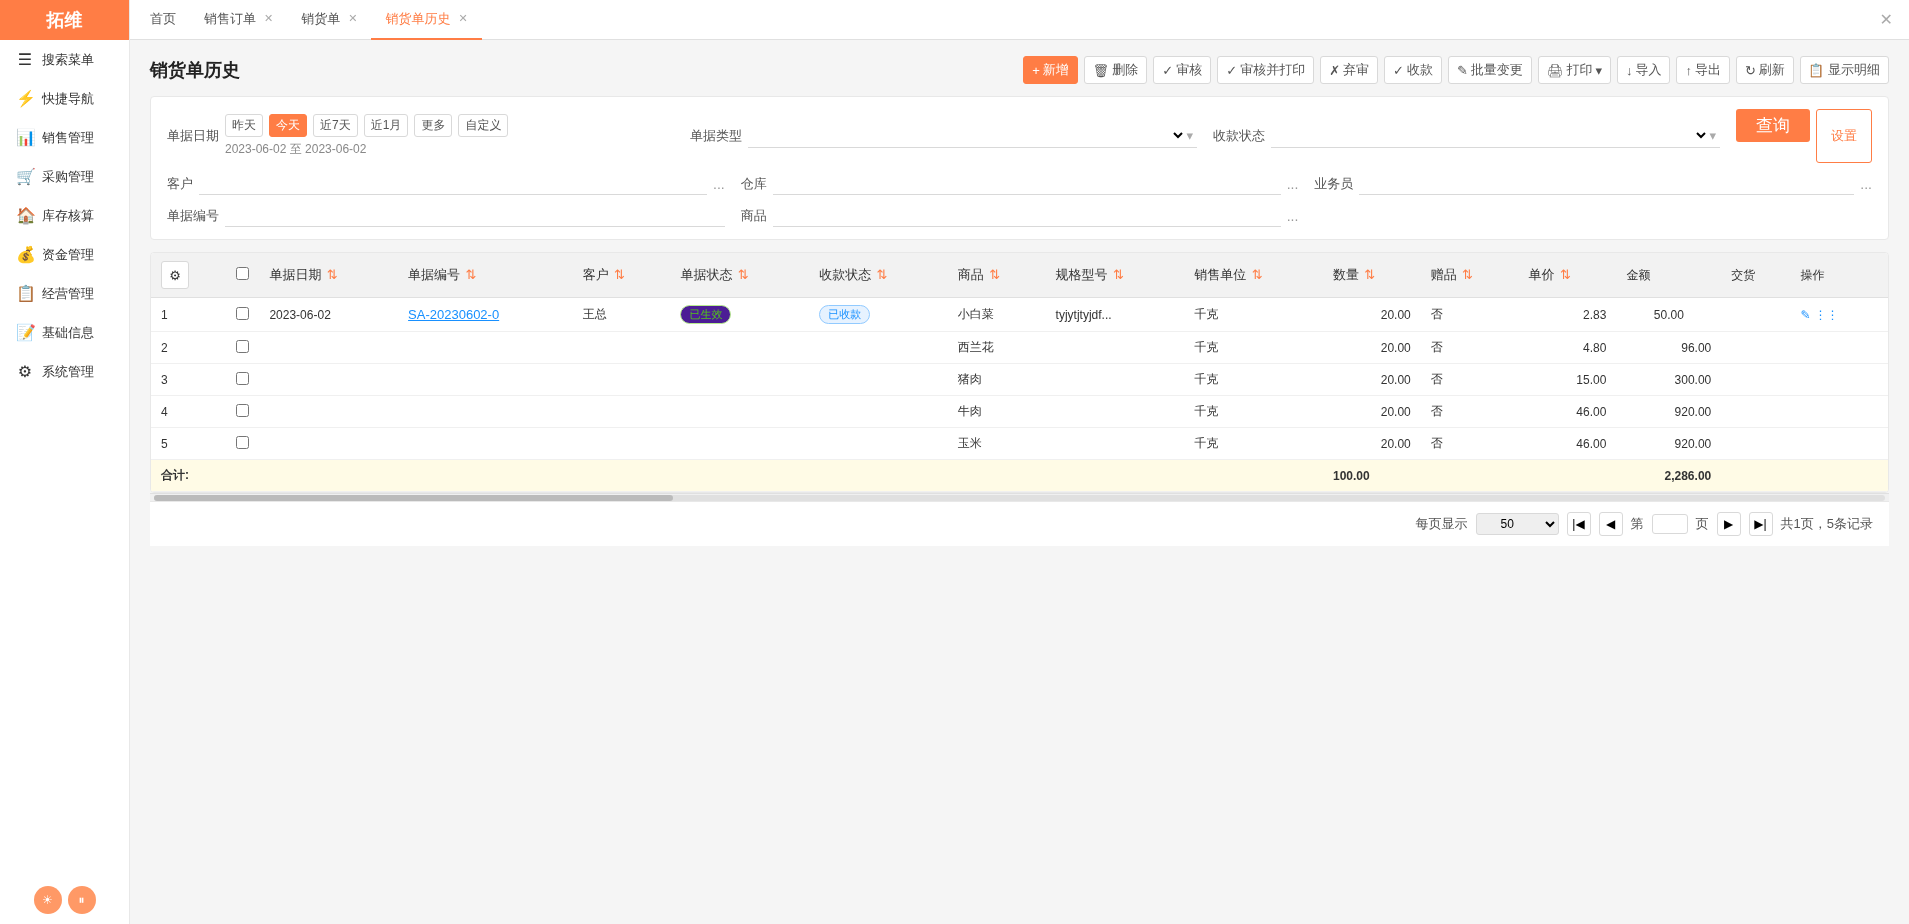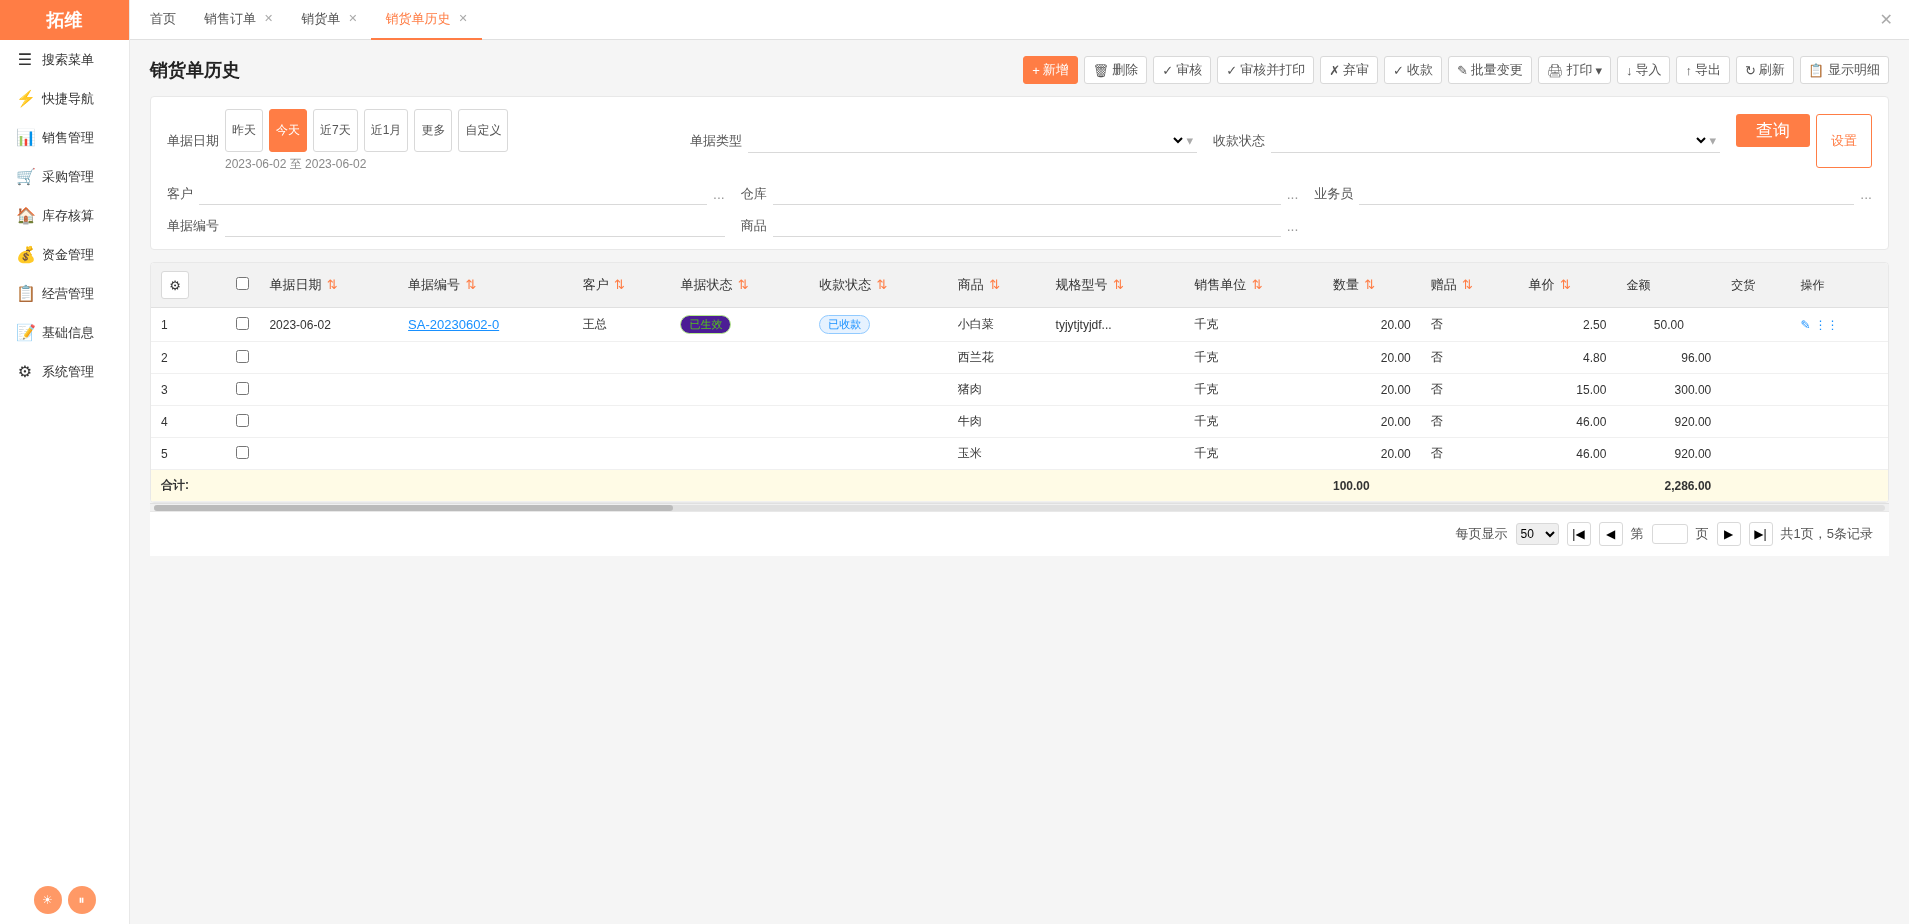--- a/index.html
+++ b/index.html
@@ -164,21 +164,21 @@
       outline: none;
       font-size: 13px;
       background: transparent;
     }
     .date-quick-btns {
       display: flex;
       gap: 6px;
       align-items: center;
     }
     .date-quick-btn {
-      padding: 12px 6px;
+      padding: 2px 6px;
       border: 1px solid #d9d9d9;
       border-radius: 3px;
       cursor: pointer;
       font-size: 12px;
       color: #555;
       background: #fff;
     }
     .date-quick-btn.active {
       background: #ff7d45;
       color: #fff;
@@ -264,21 +264,21 @@
       padding: 10px 16px;
       background: #fff;
       border-top: 1px solid #e8e8e8;
       gap: 8px;
       font-size: 13px;
       color: #555;
     }
     .page-size-select {
       border: 1px solid #d9d9d9;
       border-radius: 3px;
-      padding: 2px 0;
+      padding: 2px 20px;
       font-size: 12px;
     }
     .page-nav-btn {
       width: 24px; height: 24px;
       border: 1px solid #d9d9d9;
       border-radius: 3px;
       background: #fff;
       cursor: pointer;
       display: flex; align-items: center; justify-content: center;
       font-size: 12px;
@@ -597,21 +597,21 @@
     <td>2023-06-02</td>
     <td><span class="link-text">SA-20230602-0</span></td>
     <td>王总</td>
     <td><span class="badge badge-green">已生效</span></td>
     <td><span class="badge badge-blue">已收款</span></td>
     <td>小白菜</td>
     <td>tyjytjtyjdf...</td>
     <td>千克</td>
     <td style="text-align:right;">20.00</td>
     <td>否</td>
-    <td style="text-align:right;">2.50</td>
+    <td style="text-align:right;">2.83</td>
     <td style="text-align:center;">50.00</td>
     <td></td>
     <td><span class="op-btn">✎</span><span class="op-btn">⋮⋮</span></td>
   </tr>
             <tr>
     <td>2</td>
     <td class="checkbox-col"><input type="checkbox" style=""></td>
     <td></td>
     <td><span class="link-text"></span></td>
     <td></td>

